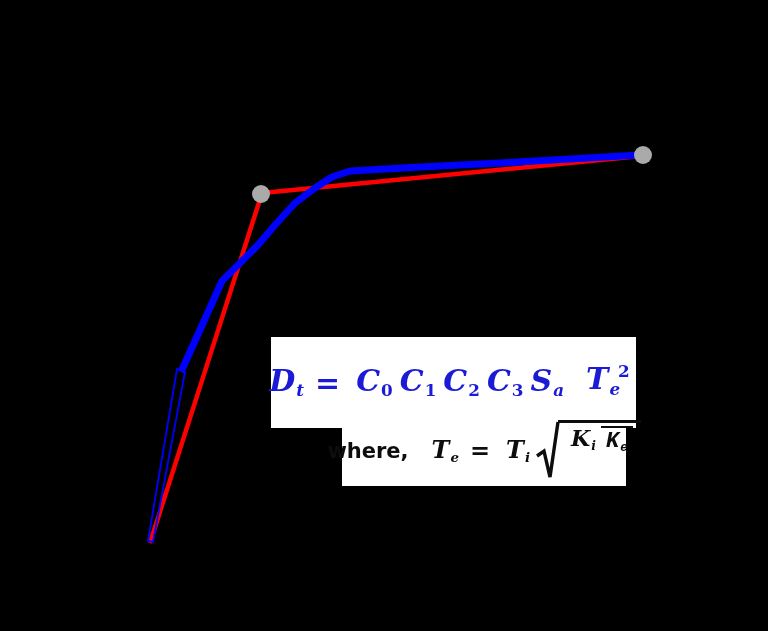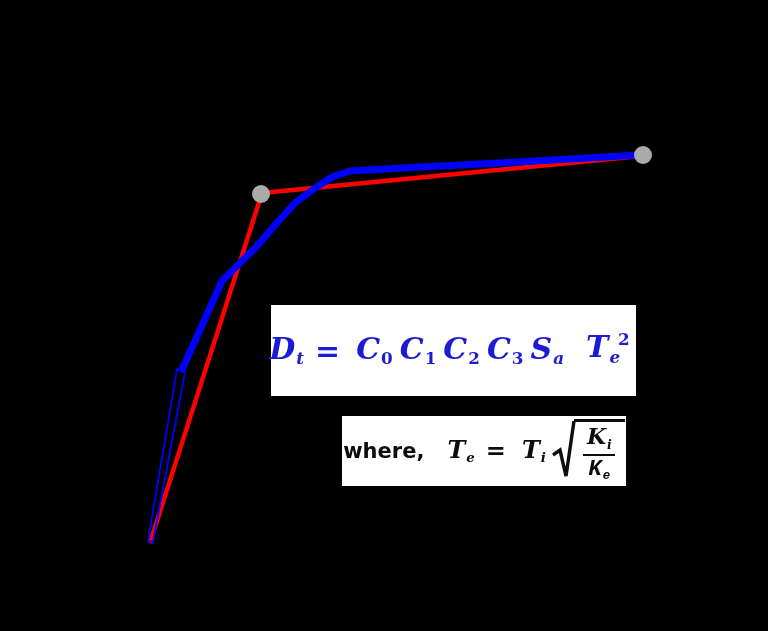--- a/index.html
+++ b/index.html
@@ -18,40 +18,40 @@
   .sup{font-size:.56em;vertical-align:0.72em;margin-left:-2px;}
   .rm{font-style:normal;}
   .eq{font-style:normal;margin:0 9px 0 11px;}
   .frac{display:inline-flex;flex-direction:column;align-items:flex-start;margin-left:14px;line-height:1.05;}
   .frac .num{padding:0 8px 3px;}
   .frac .den{border-top:3px solid currentColor;padding:3px 8px 0;}
   .where{font-family:"DejaVu Sans",sans-serif;font-style:normal;font-weight:bold;
          font-size:21px;margin-right:16px;letter-spacing:0px;}
   .sqrt{display:inline-flex;align-items:flex-start;margin-left:6px;}
   .rad-svg{display:block;margin-right:-2px;}
-  .sqrt-body{display:flex;flex-direction:column;align-items:center;
+  .sqrt-body{display:flex;flex-direction:row;align-items:center;
              border-top:3px solid currentColor;font-size:0.92em;
              line-height:1.05;padding:3px 8px 0;}
   .sqrt-body .num2{padding:0 5px 2px;}
   .sqrt-body .den2{border-top:2.5px solid currentColor;padding:2px 5px 0;font-family:Liberation Mono, monospace;}
 </style>
 </head>
 <body style="background: rgb(0, 0, 0);">
 
 <div class="stage">
 
   <svg id="chart-svg" width="768" height="631" viewBox="0 0 768 631">
       <polyline points="150,543 262,193 641,156" fill="none" stroke="#ff0000" stroke-width="4.5" stroke-linejoin="round" stroke-linecap="butt"></polyline>
       <polygon points="148,541 177,369 185,372 153,542" fill="none" stroke="#0000ff" stroke-width="1.8"></polygon>
       <polyline points="181,372 222,281 258,245 275,225 295,203 315,188 332,177 350,171 420,167 500,163 570,159 639,155" fill="none" stroke="#0000ff" stroke-width="7" stroke-linejoin="round" stroke-linecap="butt"></polyline>
       <circle cx="261" cy="194" r="9" fill="#aaaaaa"></circle>
       <circle cx="643" cy="155" r="9" fill="#aaaaaa"></circle>
     </svg>
 
-  <div id="box1" class="fbox" style="background: rgb(255, 255, 255); color: rgb(27, 27, 214);">
+  <div id="box1" class="fbox" style="background: rgb(255, 255, 255); color: rgb(27, 27, 214); margin-top: 32px;">
     <span class="mrow">
       <span class="tok"><span>D</span><span class="sub">t</span></span>
       <span class="eq">=</span>
       <span class="tok"><span>C</span><span class="sub rm">0</span></span>
       <span class="tok"><span>C</span><span class="sub rm">1</span></span>
       <span class="tok"><span>C</span><span class="sub rm">2</span></span>
       <span class="tok"><span>C</span><span class="sub rm">3</span></span>
       <span class="tok"><span>S</span><span class="sub">a</span></span>
       <span class="frac">
         <span class="num"><span>T</span><span class="sub">e</span><span class="sup rm">2</span></span>

